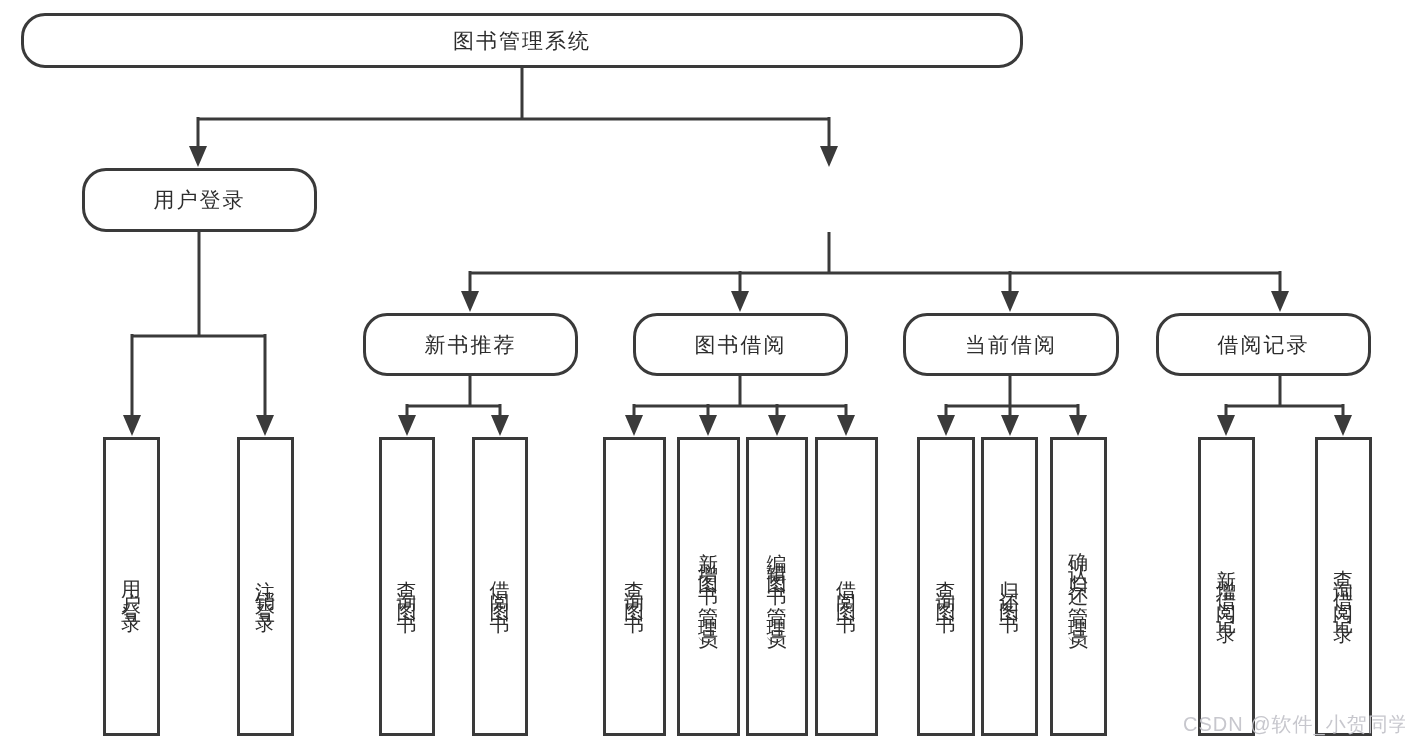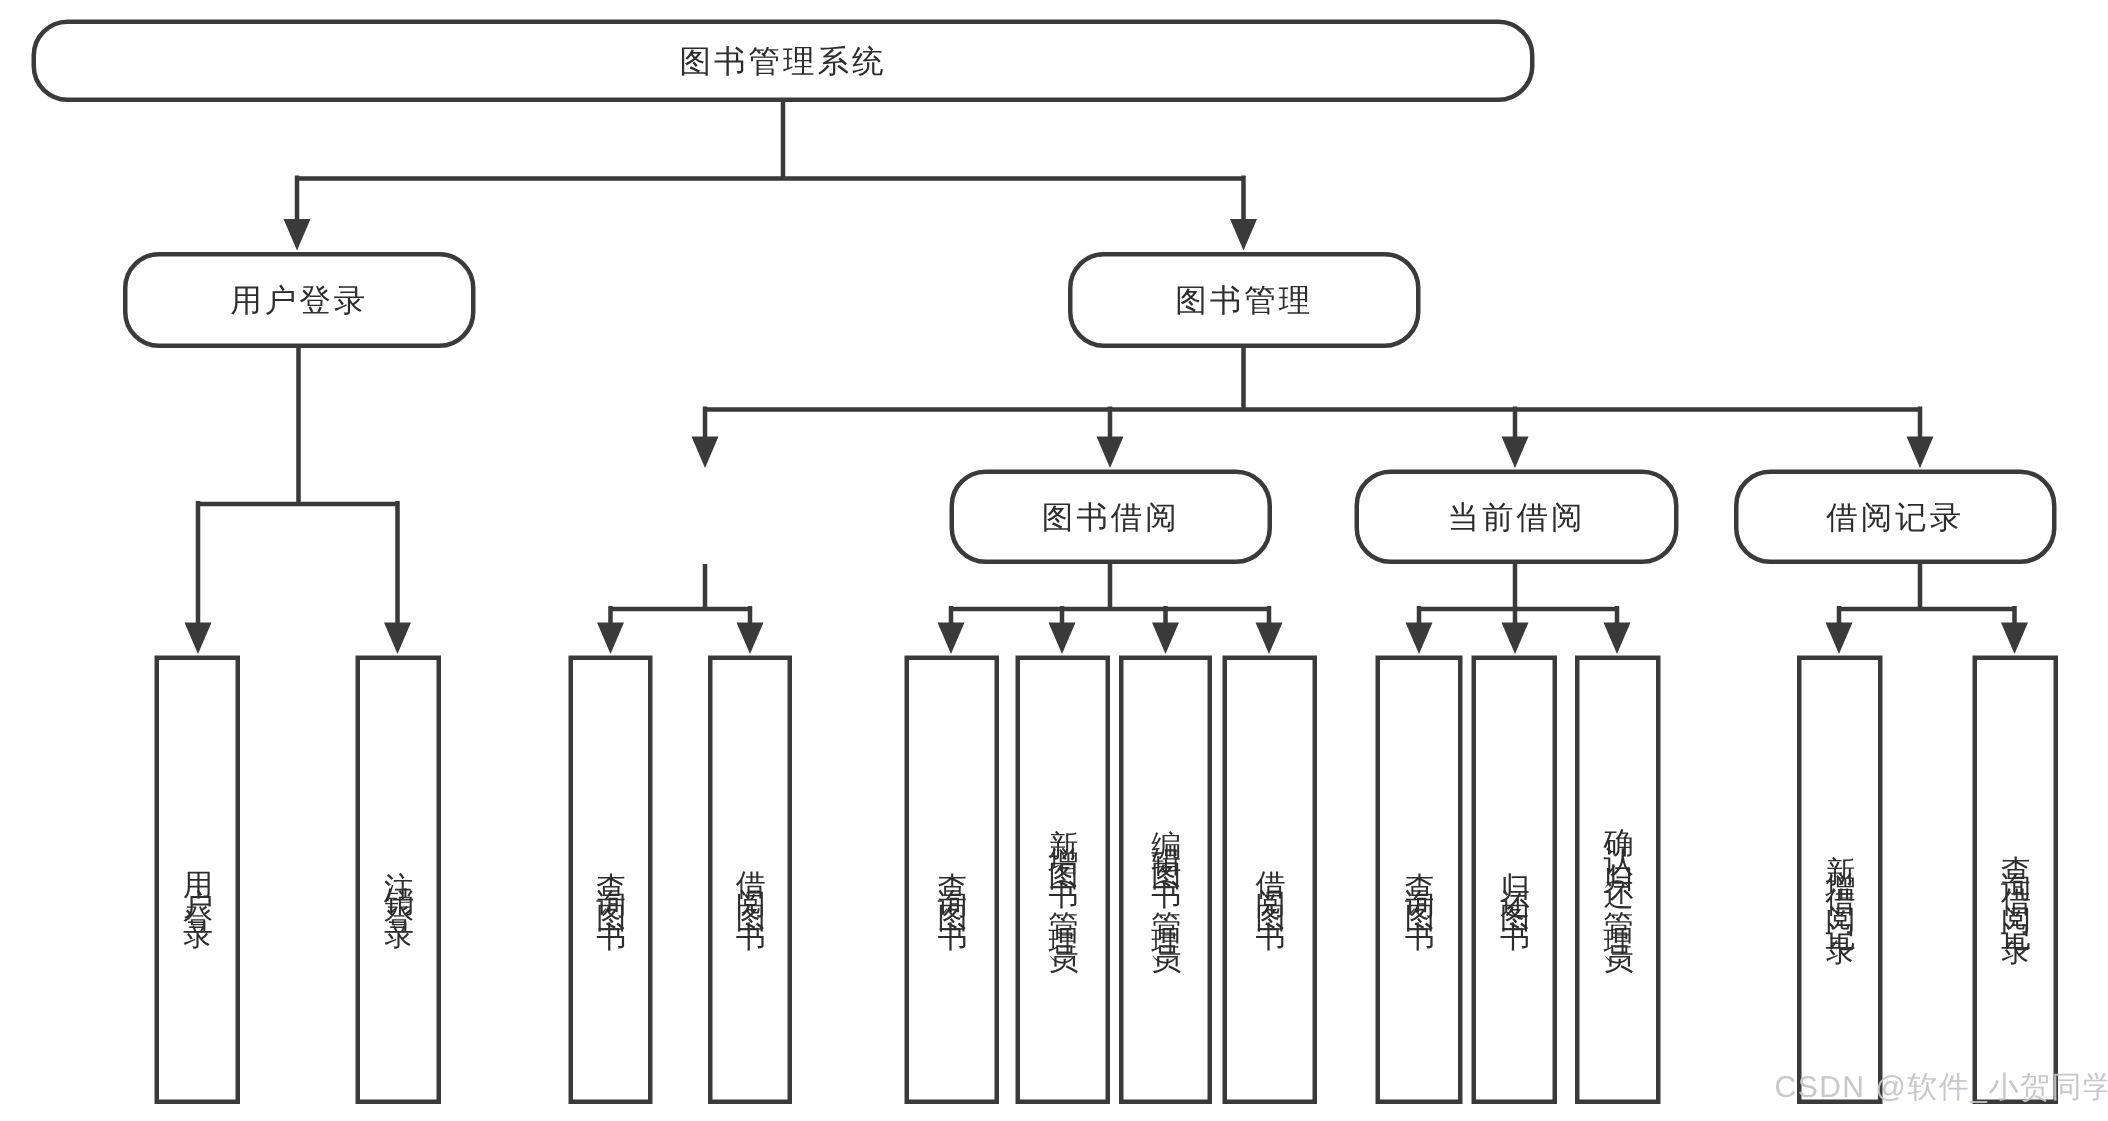--- a/index.html
+++ b/index.html
@@ -50,24 +50,24 @@
              M1217 415h18l-9 21z M1334 415h18l-9 21z" fill="#3a3a3a"></path>
   </svg>
 
   <div class="box h" style="left:21px;top:13px;width:1002px;height:55px">
     <span>图书管理系统</span>
   </div>
 
   <div class="box h" style="left:82px;top:168px;width:235px;height:64px">
     <span>用户登录</span>
   </div>
-  <div class="box h" style="left:712px;top:168px;width:235px;height:64px">
-    <span>图书管理</span>
+
+  <div class="box h" style="left:363px;top:313px;width:215px;height:63px">
+    <span>新书推荐</span>
   </div>
-
   <div class="box h" style="left:633px;top:313px;width:215px;height:63px">
     <span>图书借阅</span>
   </div>
   <div class="box h" style="left:903px;top:313px;width:216px;height:63px">
     <span>当前借阅</span>
   </div>
   <div class="box h" style="left:1156px;top:313px;width:215px;height:63px">
     <span>借阅记录</span>
   </div>
 

